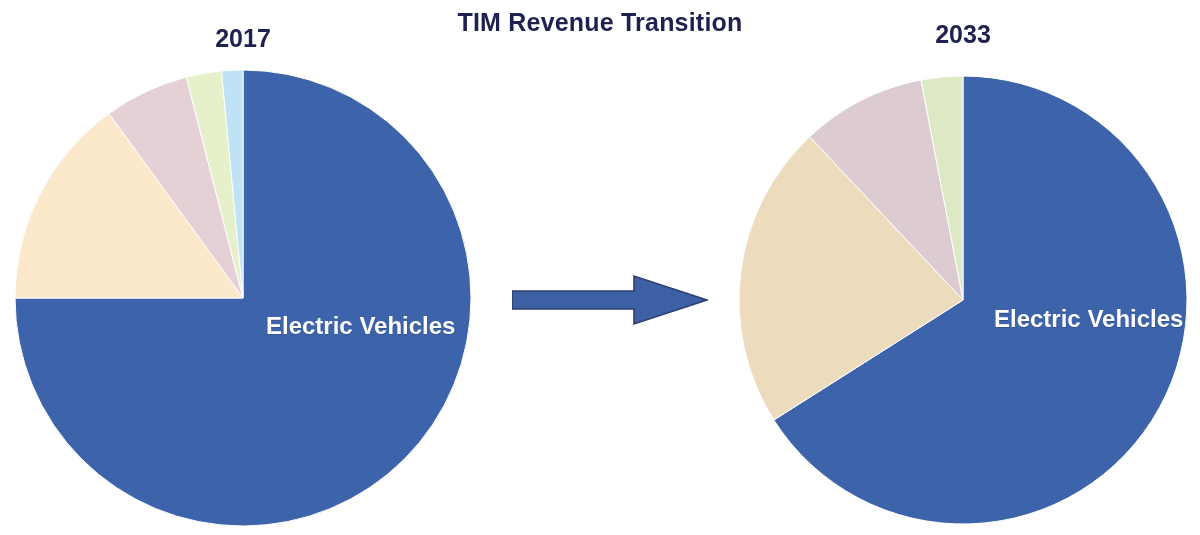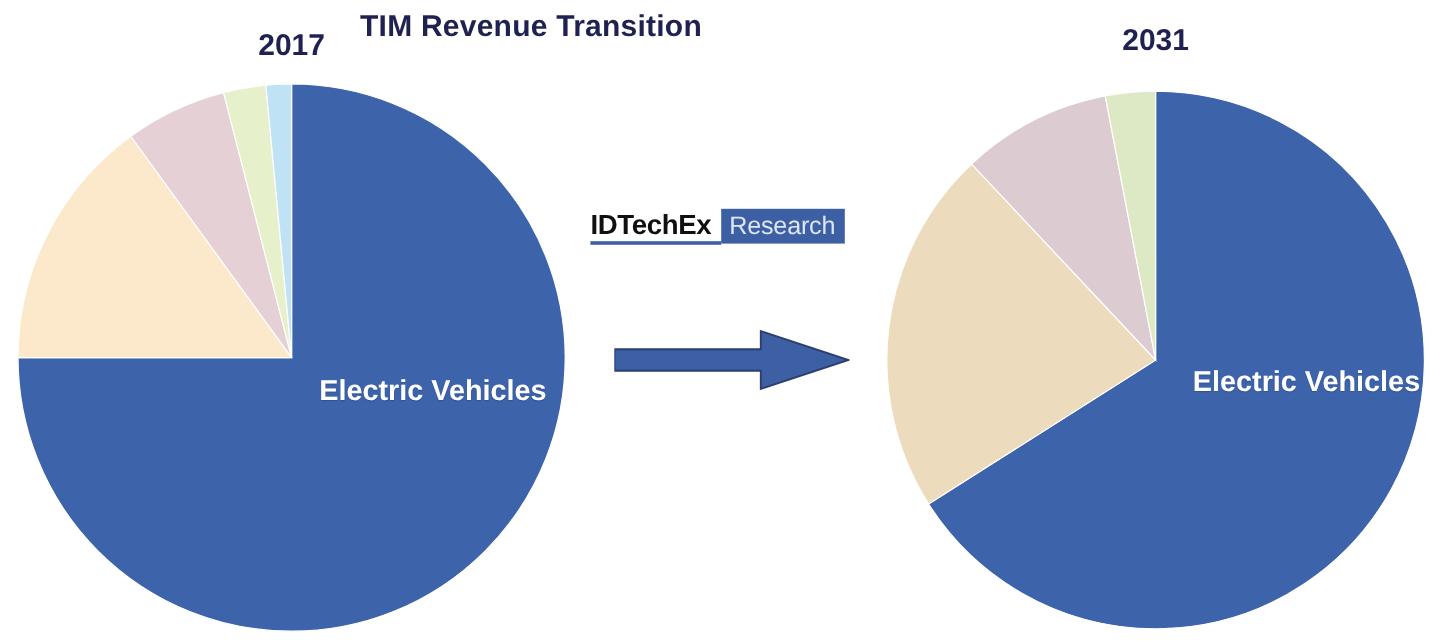--- a/index.html
+++ b/index.html
@@ -18,21 +18,21 @@
     position: absolute;
     inset: 0;
     width: 1200px;
     height: 535px;
   }
   #chart-title {
     position: absolute;
     left: 300px;
     top: 8px;
     width: 600px;
-    text-align: left;
+    text-align: center;
     font-size: 25px;
     font-weight: bold;
     color: #1f2150;
     letter-spacing: 0.2px;
   }
   .pie-year-label {
     position: absolute;
     width: 260px;
     text-align: center;
     font-size: 25px;
@@ -100,21 +100,21 @@
 </style>
 </head>
 <body>
 
 <div class="stage">
 
   <div id="chart-title">TIM Revenue Transition</div>
 
   <div class="pie-year-label" id="pie-year-label-left">2017</div>
 
-  <div class="pie-year-label" id="pie-year-label-right">2031</div>
+  <div class="pie-year-label" id="pie-year-label-right">2033</div>
 
   <div class="pie-wrap" id="pie-2021">
     <svg viewBox="0 0 460 460" xmlns="http://www.w3.org/2000/svg">
       <g>
           <path d="M 230 230 L 230.00 2.00 A 228 228 0 1 1 2.00 230.00 Z" fill="#3d63ab" stroke="#ffffff" stroke-width="1"></path>
           <path d="M 230 230 L 2.00 230.00 A 228 228 0 0 1 95.98 45.54 Z" fill="#fce8ca" stroke="#ffffff" stroke-width="1"></path>
           <path d="M 230 230 L 95.98 45.54 A 228 228 0 0 1 173.30 9.16 Z" fill="#e5d0d6" stroke="#ffffff" stroke-width="1"></path>
           <path d="M 230 230 L 173.30 9.16 A 228 228 0 0 1 208.54 3.01 Z" fill="#e6f0cb" stroke="#ffffff" stroke-width="1"></path>
           <path d="M 230 230 L 208.54 3.01 A 228 228 0 0 1 230.00 2.00 Z" fill="#bfe2f5" stroke="#ffffff" stroke-width="1"></path>
         </g>
@@ -135,18 +135,14 @@
   <div class="slice-label" id="slice-label-2021">Electric Vehicles</div>
 
   <div class="slice-label" id="slice-label-2033">Electric Vehicles</div>
 
   <div id="transition-arrow">
     <svg viewBox="0 0 196 56" xmlns="http://www.w3.org/2000/svg">
       <polygon id="arrow-shape" points="0,19 122,19 122,4 195,28 122,52 122,37 0,37" fill="#3d5fa4" stroke="#2c3f6e" stroke-width="1.6"></polygon>
     </svg>
   </div>
 
-  <div id="idtechex-logo">
-    <span id="logo-idtechex-word">IDTechEx</span>
-    <span id="logo-research-badge">Research</span>
-  </div>
 
 </div>
 
 </body></html>

